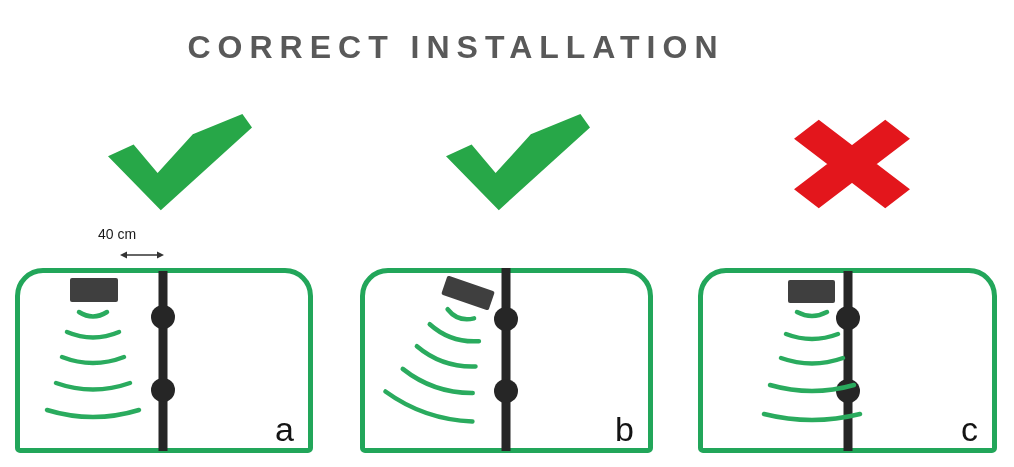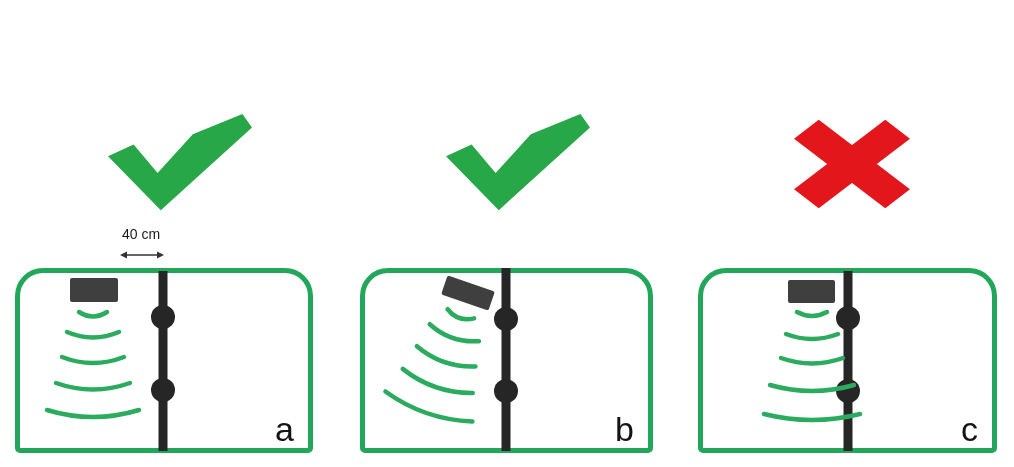--- a/index.html
+++ b/index.html
@@ -14,36 +14,37 @@
   #mark-c{left:776px;top:106px;}
   .panel{position:absolute;top:268px;height:185px;box-sizing:border-box;
          border:5px solid var(--green_line,#22a65a);
          border-radius:28px 28px 5px 5px;background:#fff;}
   .panel svg.scene{position:absolute;left:-5px;top:-5px;overflow:visible;}
   #panel-a{left:15px;width:298px;}
   #panel-b{left:360px;width:293px;}
   #panel-c{left:698px;width:299px;}
   .letter{position:absolute;right:14px;bottom:2px;font-size:34px;line-height:1;
           color:#141414;}
-  #distance-label{position:absolute;left:98px;top:226px;width:86px;text-align:center;
+  #distance-label{position:absolute;left:98px;top:226px;width:86px;
                   font-size:14px;color:#1a1a1a;}
   #distance-arrow{position:absolute;left:119px;top:249px;}
   .wire{stroke:var(--wire_color,#262626);stroke-width:9;}
   .knot{fill:var(--wire_color,#262626);}
   .sensor{fill:var(--sensor_color,#3f3f3f);}
   .waves path{fill:none;stroke:var(--green_wave,#2aab5e);stroke-width:4.5;
               stroke-linecap:round;}
   .check{fill:var(--green_mark,#27a748);}
   .cross{stroke:var(--red_mark,#e3161c);stroke-width:23;fill:none;}
 </style>
 </head>
 <body>
 
 <div id="canvas">
 
+  <div id="title">CORRECT INSTALLATION</div>
 
   <div class="mark" id="mark-a">
     <svg width="160" height="118" viewBox="0 0 100 70" preserveAspectRatio="none">
       <polygon class="check" points="5,31 21,24 36,41 58,18 89,6 95,14 38,63"></polygon>
     </svg>
   </div>
   <div class="mark" id="mark-b">
     <svg width="160" height="118" viewBox="0 0 100 70" preserveAspectRatio="none">
       <polygon class="check" points="5,31 21,24 36,41 58,18 89,6 95,14 38,63"></polygon>
     </svg>

